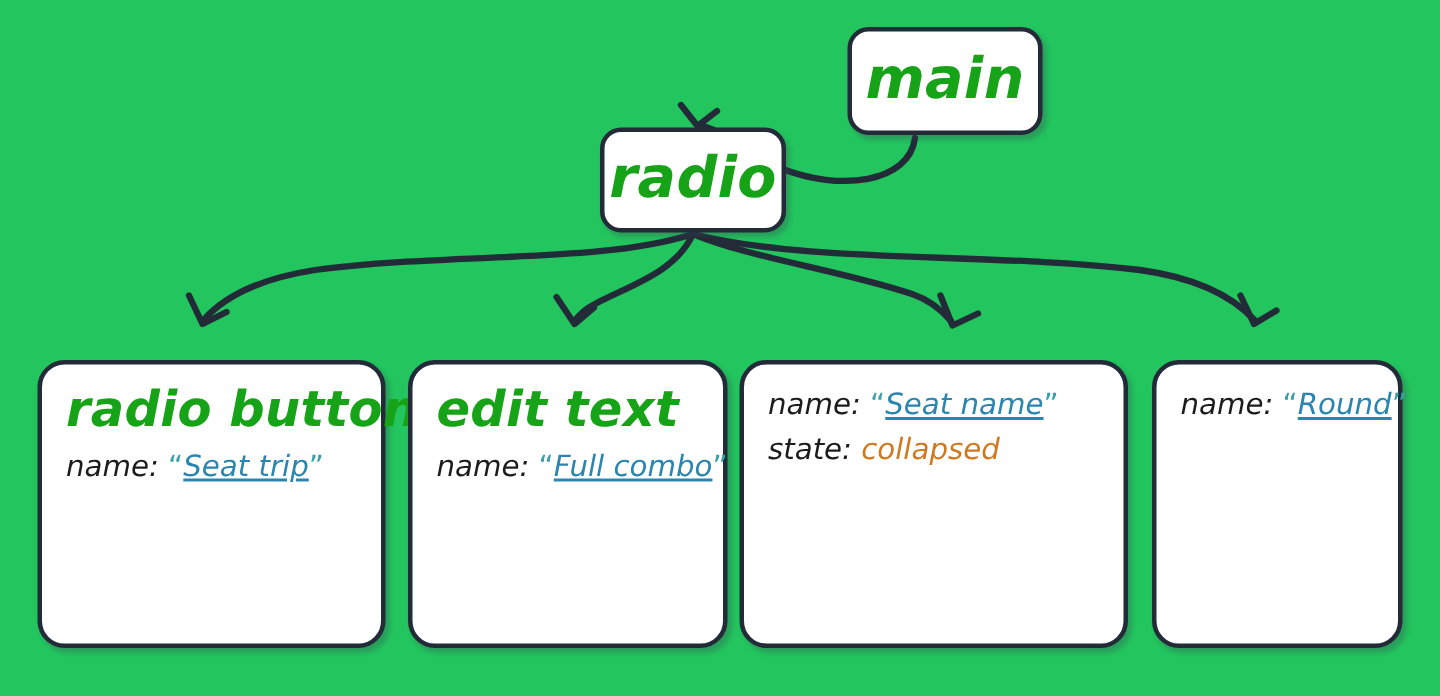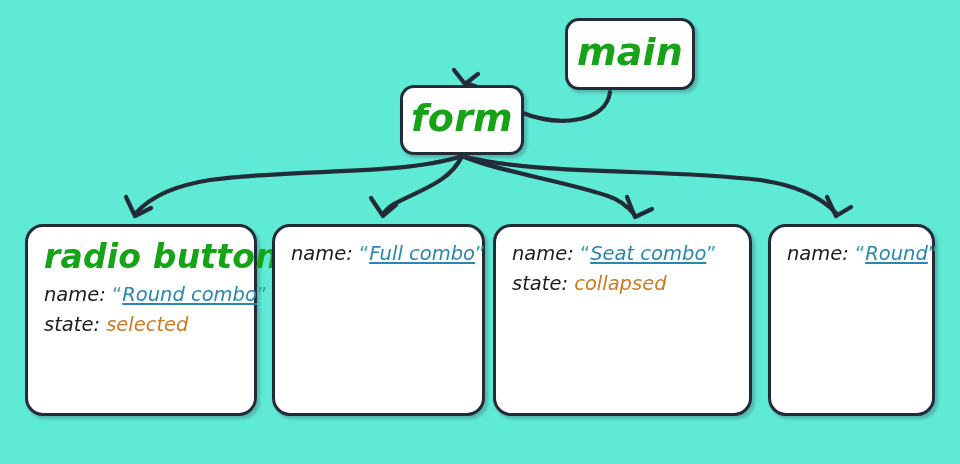--- a/index.html
+++ b/index.html
@@ -4,21 +4,21 @@
 <style>
   html, body {
     margin: 0;
     padding: 0;
     background: #ffffff;
   }
   #canvas {
     position: relative;
     width: 960px;
     height: 464px;
-    background: #5eead4;
+    background: #22c55e;
     overflow: hidden;
     font-family: "DejaVu Sans", sans-serif;
   }
   #arrow-layer {
     position: absolute;
     left: 0;
     top: 0;
     width: 960px;
     height: 464px;
     pointer-events: none;
@@ -48,20 +48,21 @@
     border-radius: 14px;
   }
   .node.root .node-title {
     font-size: 38px;
     line-height: 1;
     padding-bottom: 4px;
   }
   
   .node.leaf {
     padding: 12px 19px 0 14px;
+    margin-top: 16px;
   }
   .node.leaf .node-title {
     font-size: 33px;
     line-height: 1.12;
     margin: 0 0 4px 2px;
     display: block;
   }
   .prop-list {
     margin: 0;
     padding: 0;
@@ -131,51 +132,48 @@
       <path d="M 627 197 L 635 217 L 652 209"></path>
       <path d="M 827 197 L 836 216 L 851 207"></path>
     </g>
   </svg>
 
   <div class="node root" style="left:565px; top:18px; width:130px; height:72px;">
     <span class="node-title">main</span>
   </div>
 
   <div class="node root" style="left:400px; top:85px; width:124px; height:70px;">
-    <span class="node-title">form</span>
+    <span class="node-title">radio</span>
   </div>
 
   <div class="node leaf" style="left:25px; top:224px; width:232px; height:192px;">
     <span class="node-title">radio button</span>
     <ul class="prop-list">
       <li class="prop">
         <span class="prop-key">name:</span>
-        <span class="q q-link">“</span><span class="prop-val v-link">Round combo</span><span class="q q-link">”</span>
-      </li>
-      <li class="prop">
-        <span class="prop-key">state:</span>
-        <span class="prop-val v-state">selected</span>
+        <span class="q q-link">“</span><span class="prop-val v-link">Seat trip</span><span class="q q-link">”</span>
       </li>
     </ul>
   </div>
 
   <div class="node leaf" style="left:272px; top:224px; width:213px; height:192px;">
+    <span class="node-title">edit text</span>
     <ul class="prop-list">
       <li class="prop">
         <span class="prop-key">name:</span>
         <span class="q q-link">“</span><span class="prop-val v-link">Full combo</span><span class="q q-link">”</span>
       </li>
     </ul>
   </div>
 
   <div class="node leaf" style="left:493px; top:224px; width:259px; height:192px;">
     <ul class="prop-list">
       <li class="prop">
         <span class="prop-key">name:</span>
-        <span class="q q-link">“</span><span class="prop-val v-link">Seat combo</span><span class="q q-link">”</span>
+        <span class="q q-link">“</span><span class="prop-val v-link">Seat name</span><span class="q q-link">”</span>
       </li>
       <li class="prop">
         <span class="prop-key">state:</span>
         <span class="prop-val v-state">collapsed</span>
       </li>
     </ul>
   </div>
 
   <div class="node leaf" style="left:768px; top:224px; width:167px; height:192px;">
     <ul class="prop-list">

